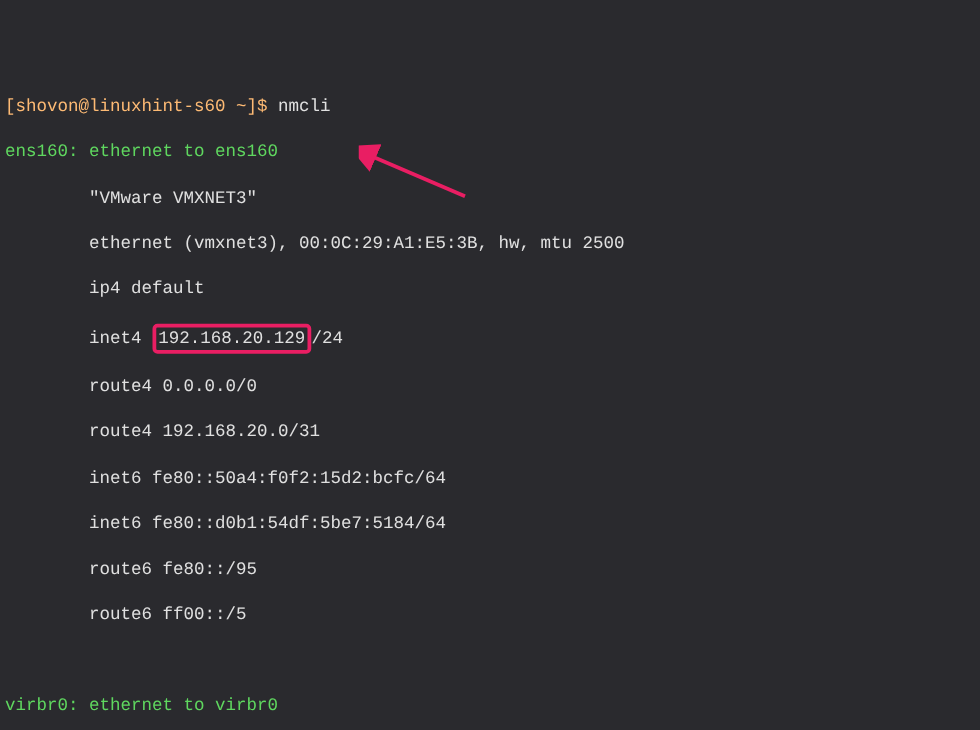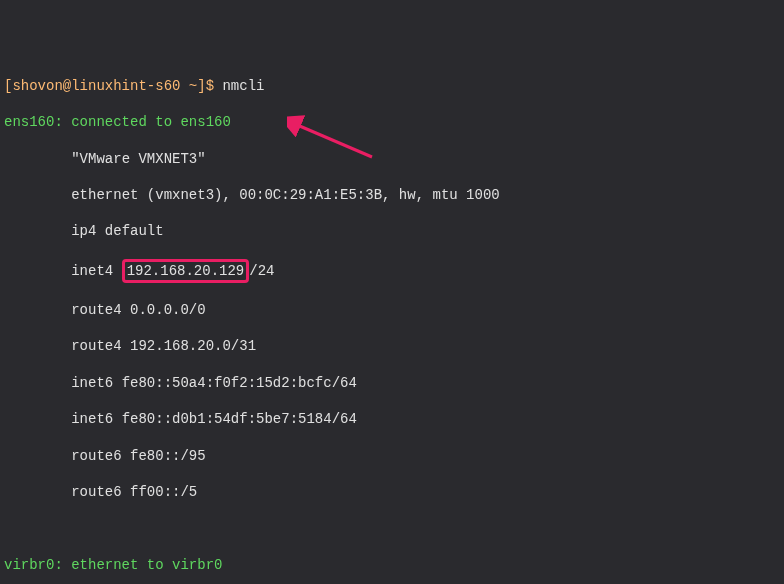--- a/index.html
+++ b/index.html
@@ -30,23 +30,23 @@
       top: 94px;
       pointer-events: none;
     }
   </style>
 </head>
 <body>
 
 
 
 <div class="line"><span class="prompt">[shovon@linuxhint-s60 ~]$ </span><span>nmcli</span></div>
-<div class="line green">ens160: connected to ens160</div>
+<div class="line green">ens160: ethernet to ens160</div>
 <div class="line">        <span>"VMware VMXNET3"</span></div>
-<div class="line">        <span>ethernet (vmxnet3), 00:0C:29:A1:E5:3B, hw, mtu 1000</span></div>
+<div class="line">        <span>ethernet (vmxnet3), 00:0C:29:A1:E5:3B, hw, mtu 2500</span></div>
 <div class="line">        <span>ip4 default</span></div>
 <div class="line">        <span>inet4 </span><span class="highlight-box">192.168.20.129</span><span>/24</span></div>
 <div class="line">        <span>route4 0.0.0.0/0</span></div>
 <div class="line">        <span>route4 192.168.20.0/31</span></div>
 <div class="line">        <span>inet6 fe80::50a4:f0f2:15d2:bcfc/64</span></div>
 <div class="line">        <span>inet6 fe80::d0b1:54df:5be7:5184/64</span></div>
 <div class="line">        <span>route6 fe80::/95</span></div>
 <div class="line">        <span>route6 ff00::/5</span></div>
 <div class="line"> </div>
 <div class="line green">virbr0: ethernet to virbr0</div>

